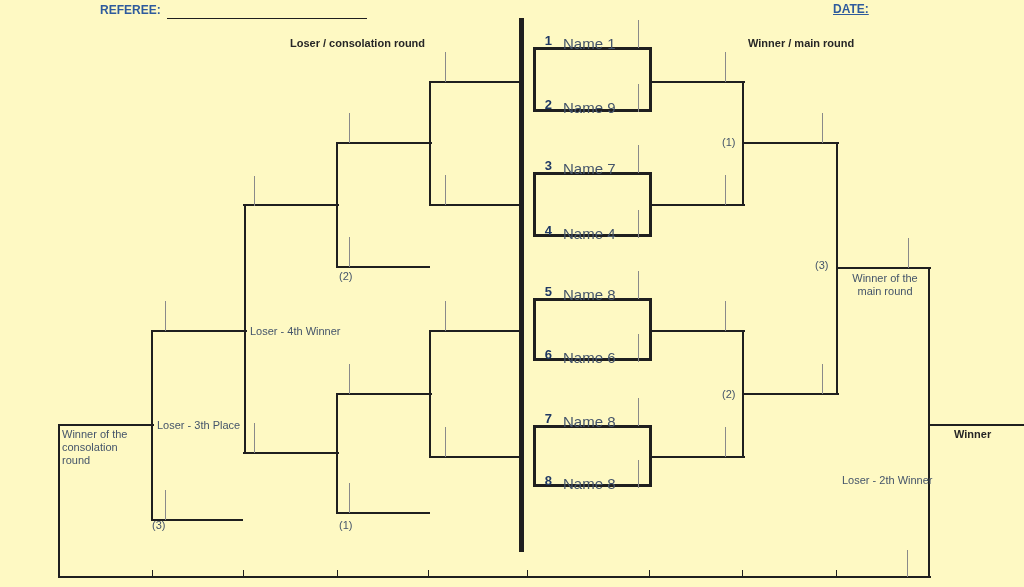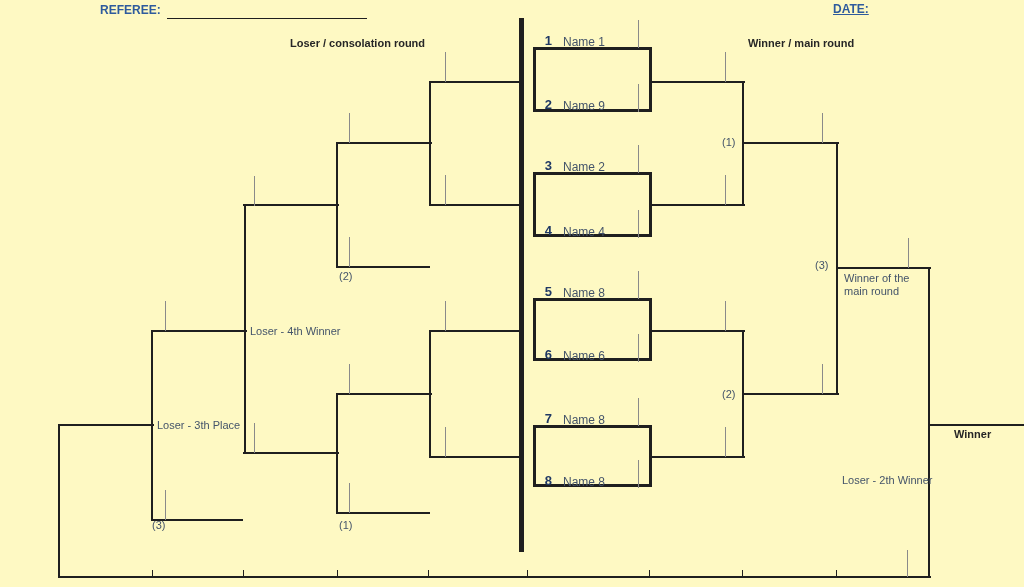--- a/index.html
+++ b/index.html
@@ -17,21 +17,21 @@
   .box{position:absolute;left:533px;width:113px;border:3px solid var(--line);background:transparent;}
   .divider{position:absolute;width:5px;background:var(--line);}
   .txt{position:absolute;white-space:nowrap;}
   .hdr-blue{color:var(--blue);font-weight:bold;font-size:12px;}
   .hdr-dark{color:var(--dark);font-weight:bold;font-size:11px;}
   .lbl{color:var(--label);font-size:11px;}
   .wrap{white-space:normal;line-height:1.18;}
   .seedrow{position:absolute;left:533px;width:119px;}
   .seed{position:absolute;left:5px;top:0;width:14px;text-align:right;
         color:var(--navy);font-weight:bold;font-size:13px;}
-  .pname{position:absolute;left:30px;top:2px;color:var(--label);font-size:12px;}
+  .pname{position:absolute;left:30px;top:2px;color:var(--label);font-size:15px;}
 </style>
 </head>
 <body>
 
 <div class="page">
 
   <div class="txt hdr-blue" style="left:100px;top:3px;">REFEREE:</div>
   <div class="u" style="left:167px;top:18px;width:200px;"></div>
   <div class="txt hdr-blue" style="left:833px;top:2px;text-decoration:underline;">DATE:</div>
   <div class="txt hdr-dark" style="left:290px;top:37px;">Loser / consolation round</div>
@@ -47,21 +47,21 @@
   <div class="seedrow" style="top:33px;">
       <span class="seed">1</span>
       <span class="pname">Name 1</span>
     </div>
   <div class="seedrow" style="top:97px;">
       <span class="seed">2</span>
       <span class="pname">Name 9</span>
     </div>
   <div class="seedrow" style="top:158px;">
       <span class="seed">3</span>
-      <span class="pname">Name 2</span>
+      <span class="pname">Name 7</span>
     </div>
   <div class="seedrow" style="top:223px;">
       <span class="seed">4</span>
       <span class="pname">Name 4</span>
     </div>
   <div class="seedrow" style="top:284px;">
       <span class="seed">5</span>
       <span class="pname">Name 8</span>
     </div>
   <div class="seedrow" style="top:347px;">
@@ -152,17 +152,18 @@
 
   <div class="txt lbl" style="left:722px;top:136px;">(1)</div>
   <div class="txt lbl" style="left:722px;top:388px;">(2)</div>
   <div class="txt lbl" style="left:815px;top:259px;">(3)</div>
   <div class="txt lbl" style="left:339px;top:270px;">(2)</div>
   <div class="txt lbl" style="left:339px;top:519px;">(1)</div>
   <div class="txt lbl" style="left:152px;top:519px;">(3)</div>
 
   <div class="txt lbl" style="left:250px;top:325px;">Loser - 4th Winner</div>
   <div class="txt lbl" style="left:157px;top:419px;">Loser - 3th Place</div>
-  <div class="txt lbl wrap" style="left:844px;top:272px;width:82px;text-align:left;">Winner of the main round</div>
+  <div class="txt lbl wrap" style="left:62px;top:428px;width:74px;">Winner of the consolation round</div>
+  <div class="txt lbl wrap" style="left:844px;top:272px;width:82px;text-align:center;">Winner of the main round</div>
   <div class="txt hdr-dark" style="left:954px;top:428px;">Winner</div>
   <div class="txt lbl" style="left:842px;top:474px;">Loser - 2th Winner</div>
 
 </div>
 
 </body></html>

